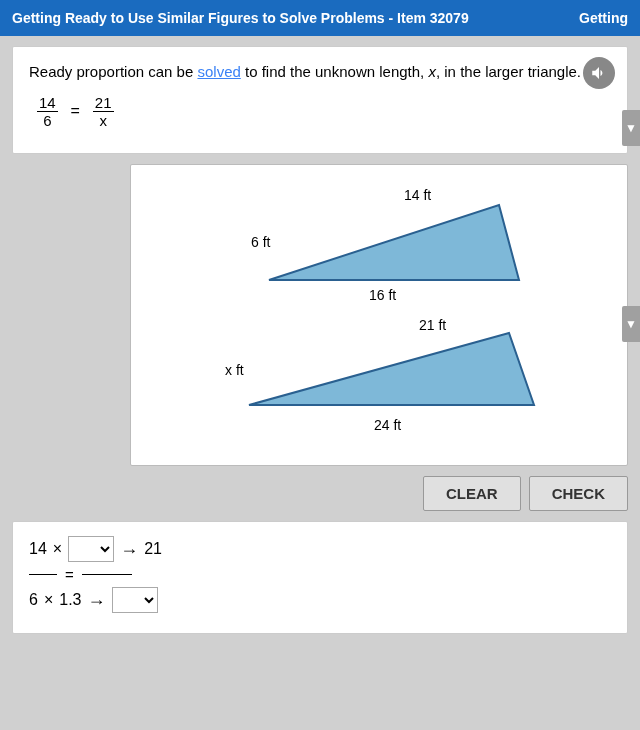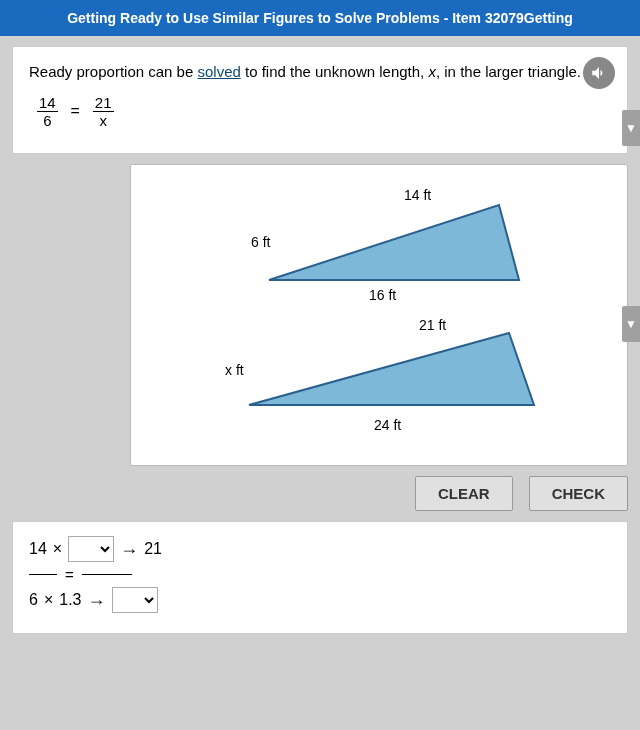--- a/index.html
+++ b/index.html
@@ -13,21 +13,21 @@
     }
 
     
     #header {
       background: #1a6bbf;
       color: white;
       padding: 8px 12px;
       font-size: 14px;
       font-weight: bold;
       display: flex;
-      justify-content: center;
+      justify-content: space-between;
       align-items: center;
       height: 36px;
     }
 
     
     #main-wrapper {
       display: flex;
       flex-direction: column;
       padding: 0;
     }
@@ -39,21 +39,21 @@
       margin: 10px 12px;
       padding: 14px 16px;
       position: relative;
       border-radius: 2px;
     }
     #instruction-text {
       font-size: 15px;
       line-height: 1.5;
     }
     #instruction-text a {
-      color: #0c4a6e;
+      color: #3b82f6;
     }
     #fraction-display {
       margin: 10px 0 10px 4px;
       font-size: 16px;
     }
     .frac {
       display: inline-flex;
       flex-direction: column;
       align-items: center;
       vertical-align: middle;
@@ -108,21 +108,21 @@
     
     #triangles-container {
       width: 340px;
       height: 280px;
     }
 
     
     #buttons-row {
       display: flex;
       justify-content: flex-end;
-      gap: 16px;
+      gap: 8px;
       padding: 0 12px 10px 12px;
     }
     .action-btn {
       padding: 8px 22px;
       font-size: 15px;
       font-weight: bold;
       cursor: pointer;
       border: 1px solid #999;
       border-radius: 2px;
       background: #e0e0e0;

